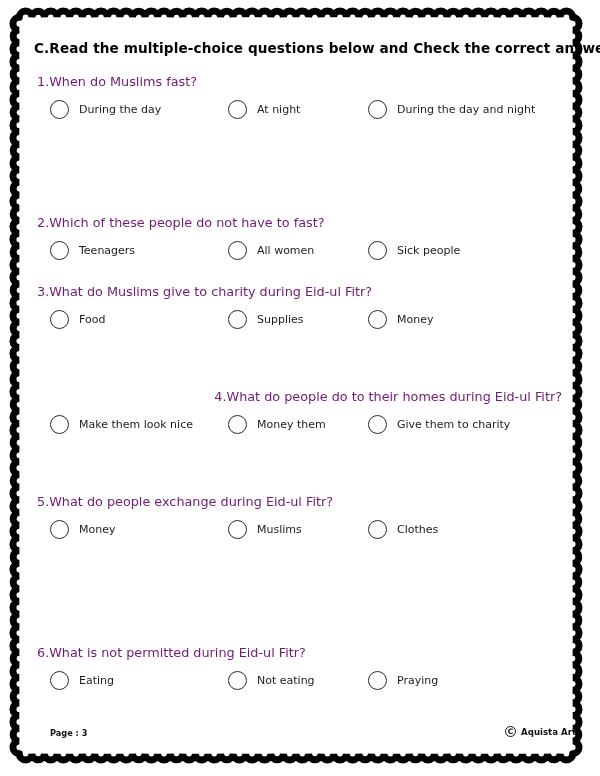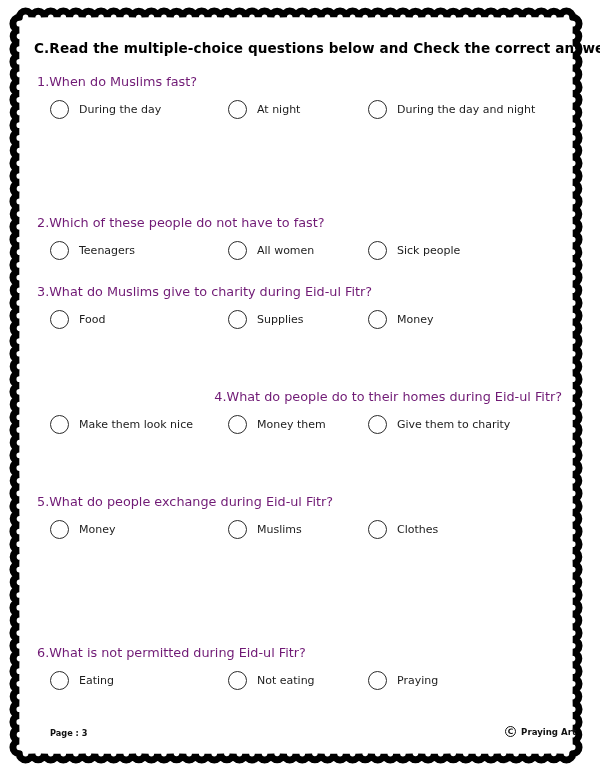--- a/index.html
+++ b/index.html
@@ -282,17 +282,17 @@
         </div>
       </div>
     </div>
 
   </div>
 
   <div class="footer">
     <span class="page-label">Page : 3</span>
     <span class="credit">
       <span class="copyright-icon">C</span>
-      <span class="credit-text">Praying Art</span>
+      <span class="credit-text">Aquista Art</span>
     </span>
   </div>
 
 </div>
 
 </body></html>

